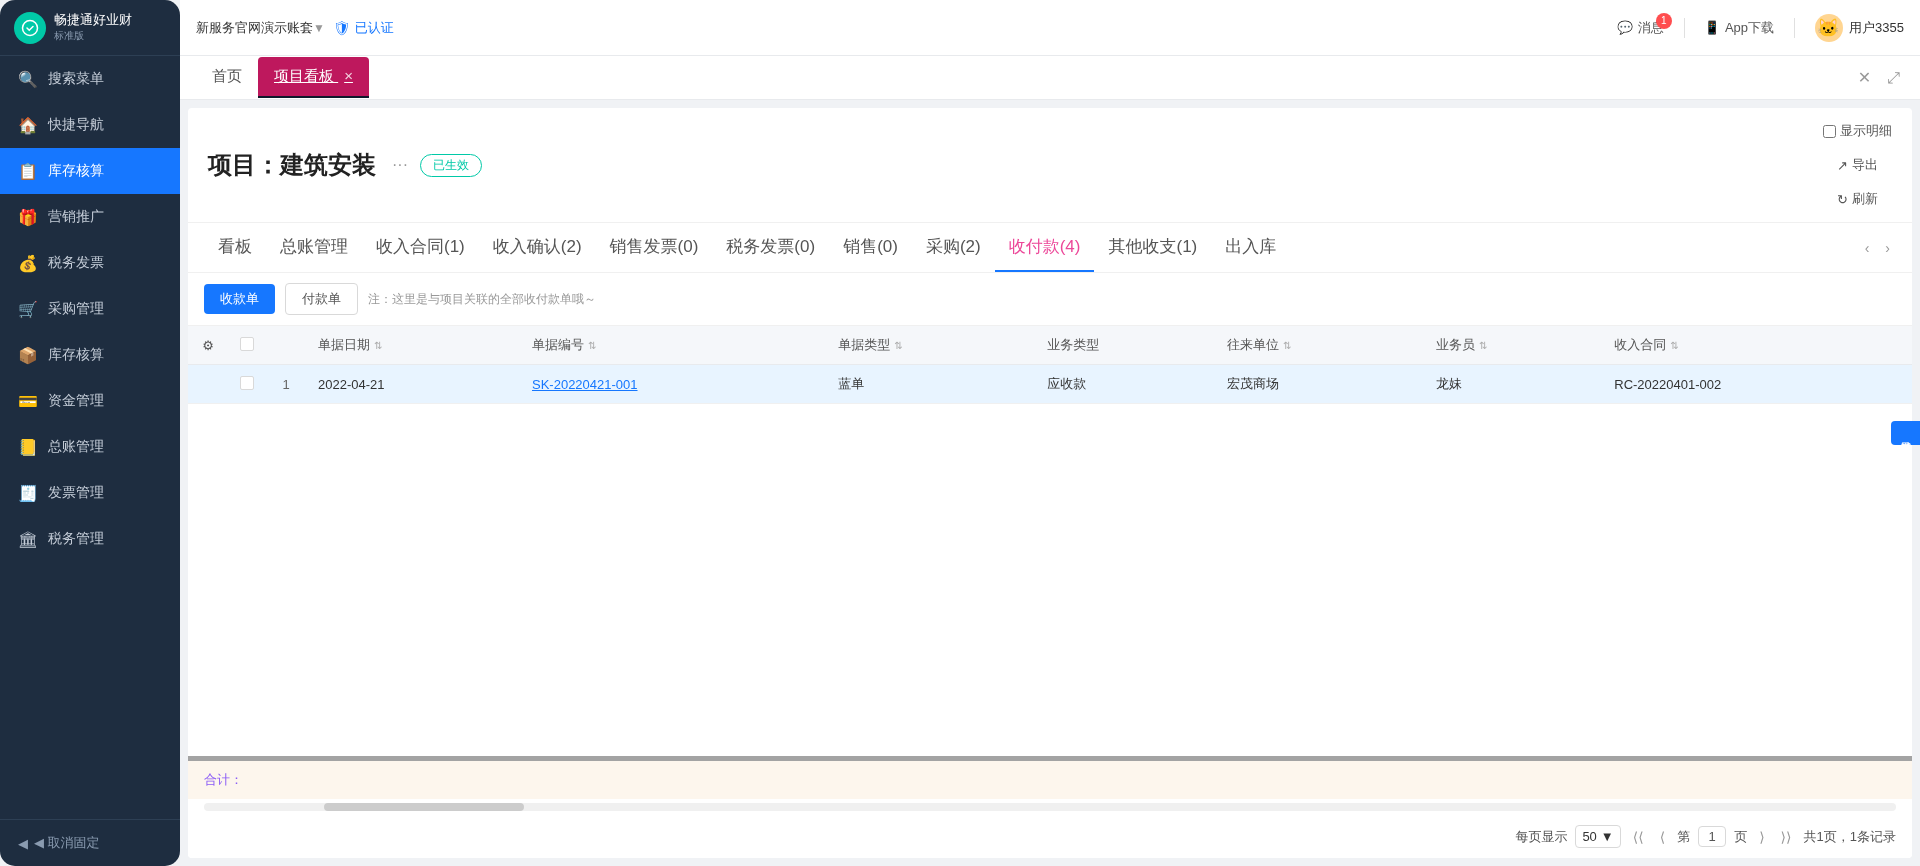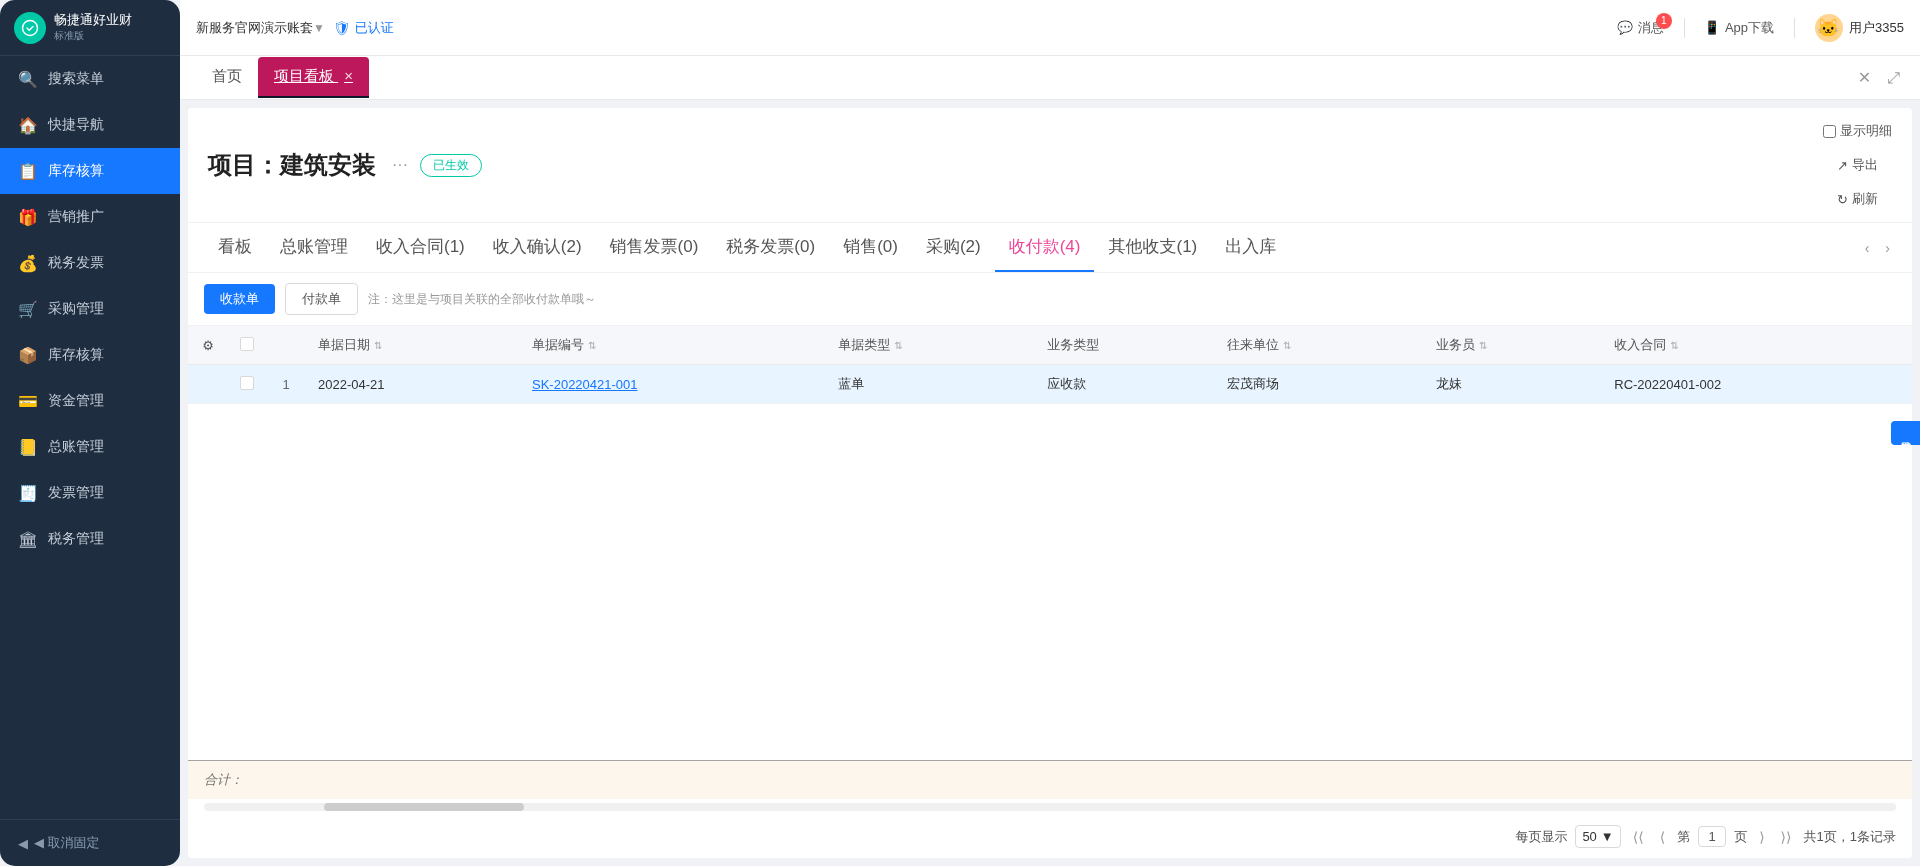--- a/index.html
+++ b/index.html
@@ -417,24 +417,23 @@
     .th-gear {
       width: 40px;
       text-align: center;
     }
 
     
     .table-footer {
       background: #fdf6ed;
       padding: 10px 16px;
       font-size: 13px;
-      color: #737373;
-      border-top: 1px solid #a3a3a3;
-      flex-shrink: 0;
-      font-style: italic;
+      color: #8b5cf6;
+      border-top: 5px solid #a3a3a3;
+      flex-shrink: 0;
     }
     .scrollbar-row {
       padding: 4px 16px;
       background: #fff;
     }
     .scrollbar-track {
       height: 8px;
       background: #f0f0f0;
       border-radius: 4px;
       width: 100%;

